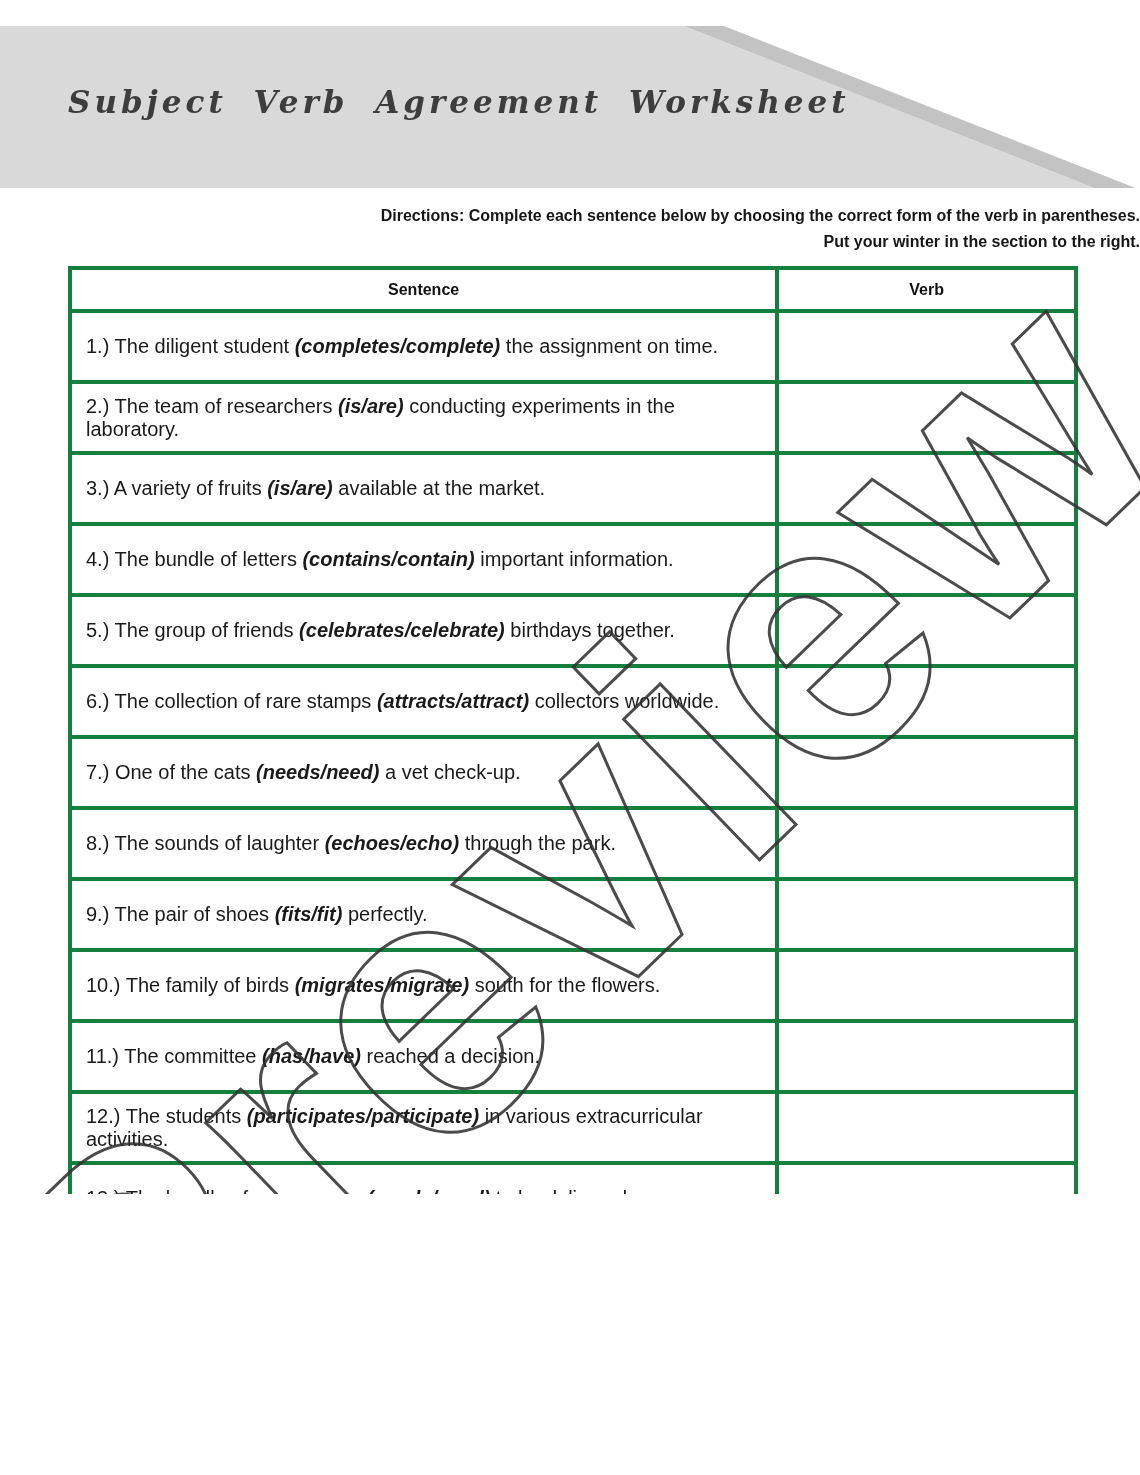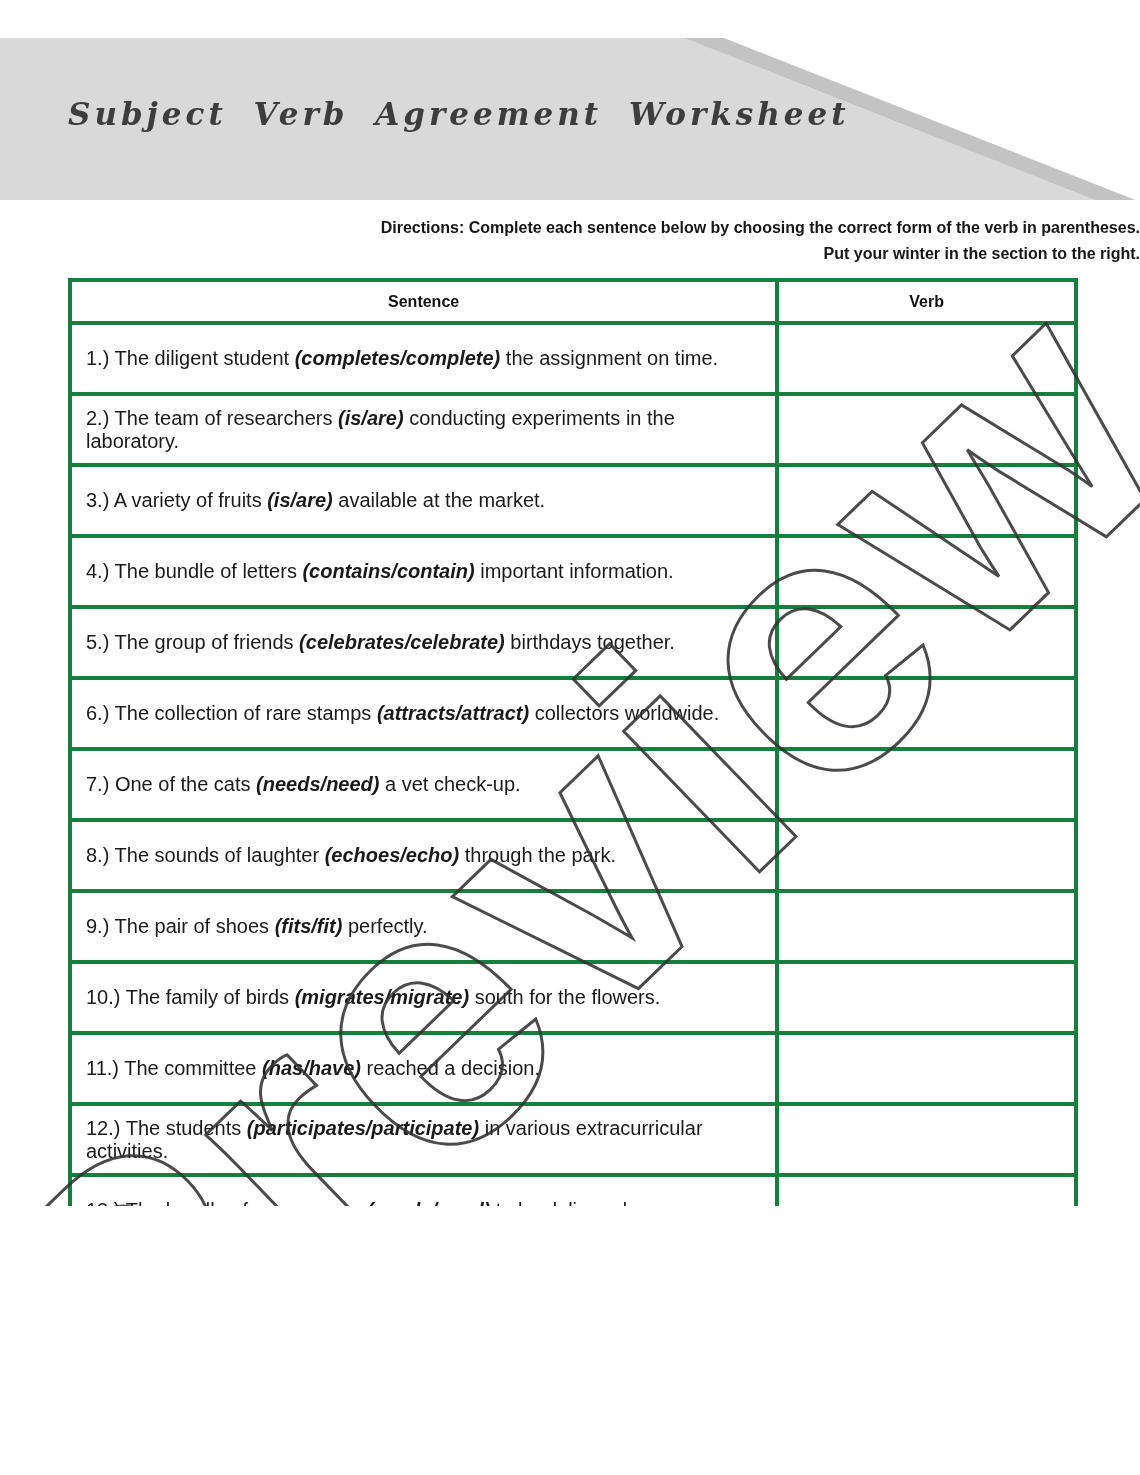--- a/index.html
+++ b/index.html
@@ -5,21 +5,21 @@
   * { margin: 0; padding: 0; box-sizing: border-box; }
   html, body { background: #ffffff; }
   .page {
     position: relative;
     width: 1140px;
     height: 1194px;
     background: #ffffff;
     overflow: hidden;
     font-family: "Liberation Sans", sans-serif;
     color: #111;
-    margin: 12px auto;
+    margin: 0 auto;
   }
   
   .band { position: absolute; top: 26px; left: 0; width: 100%; height: 162px; }
   .band-light {
     position: absolute; inset: 0;
     background: #d9d9d9;
     clip-path: polygon(0 0, 60% 0, 96% 100%, 0 100%);
   }
   .band-dark {
     position: absolute; inset: 0;

